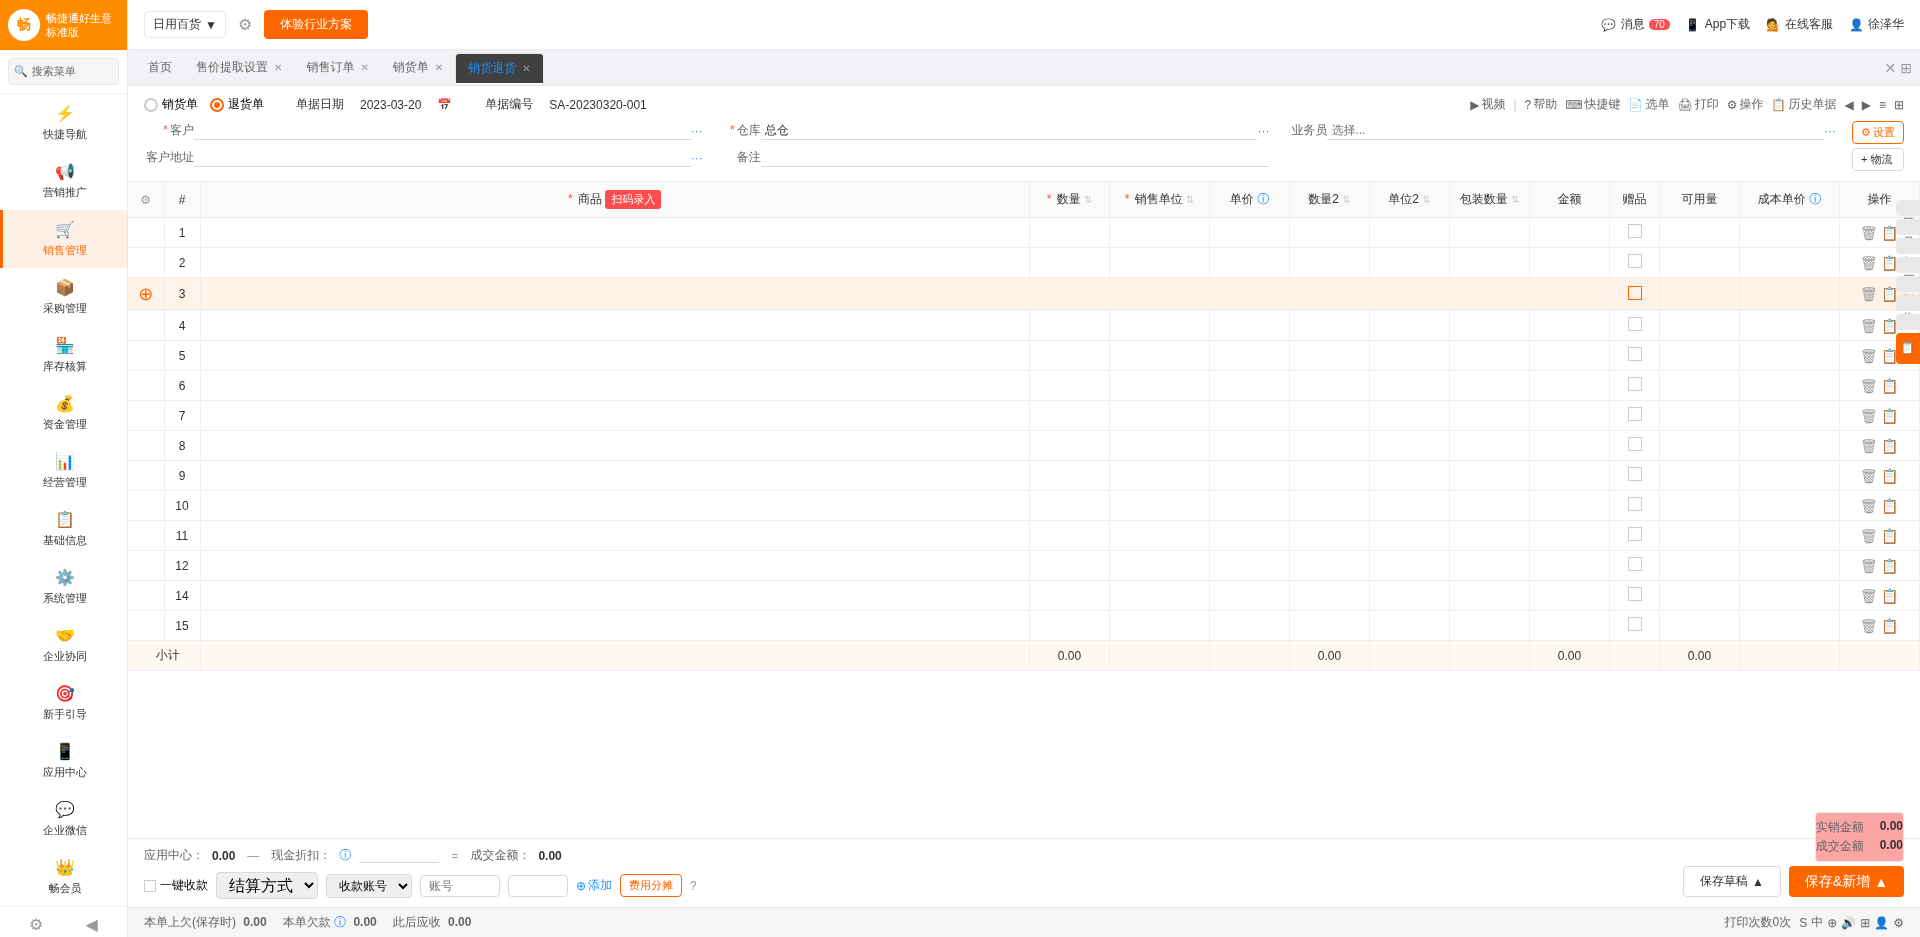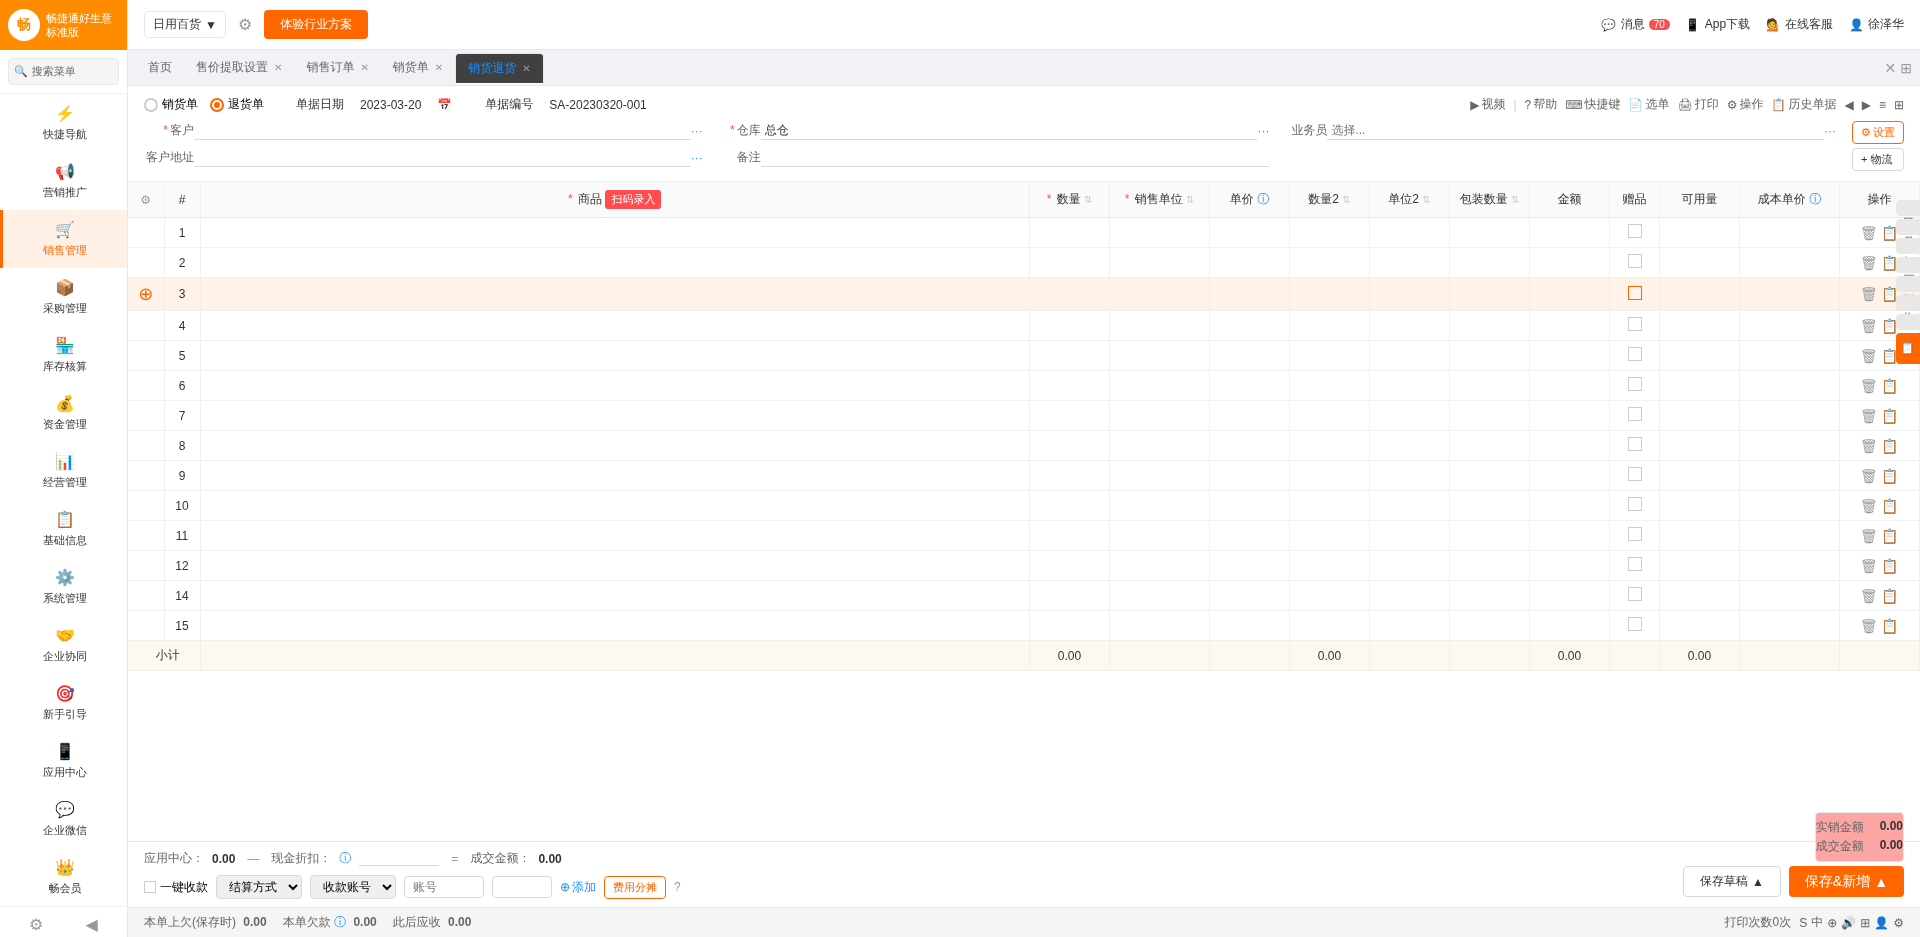--- a/index.html
+++ b/index.html
@@ -741,21 +741,21 @@
         <input type="text" style="width: 80px; border-top: none; border-right: none; border-left: none; border-image: initial; border-bottom: 1px solid rgb(217, 217, 217); outline: none; font-size: 12px;">
         <span class="equal-sign">=</span>
         <span class="sum-label">成交金额：</span>
         <span class="sum-val">0.00</span>
       </div>
       <div class="bottom-row2">
         <label class="one-click">
           <span class="checkbox-sm"></span>
           <span>一键收款</span>
         </label>
-        <select style="border:1px solid #d9d9d9; border-radius:4px; padding:3px 8px; font-size:12px;">
+        <select style="border:1px solid #d9d9d9; border-radius:4px; padding:3px 8px; font-size:16px;">
           <option>结算方式</option>
         </select>
         <select style="border:1px solid #d9d9d9; border-radius:4px; padding:3px 8px; font-size:12px;">
           <option>收款账号</option>
         </select>
         <input type="text" style="width: 80px; border: 1px solid rgb(217, 217, 217); border-radius: 4px; padding: 3px 8px; font-size: 12px;" placeholder="账号">
         <input type="text" style="width: 60px; border: 1px solid rgb(217, 217, 217); border-radius: 4px; padding: 3px 8px; font-size: 12px;" placeholder="">
         <span class="add-btn">
           <span>⊕</span>
           <span>添加</span>

